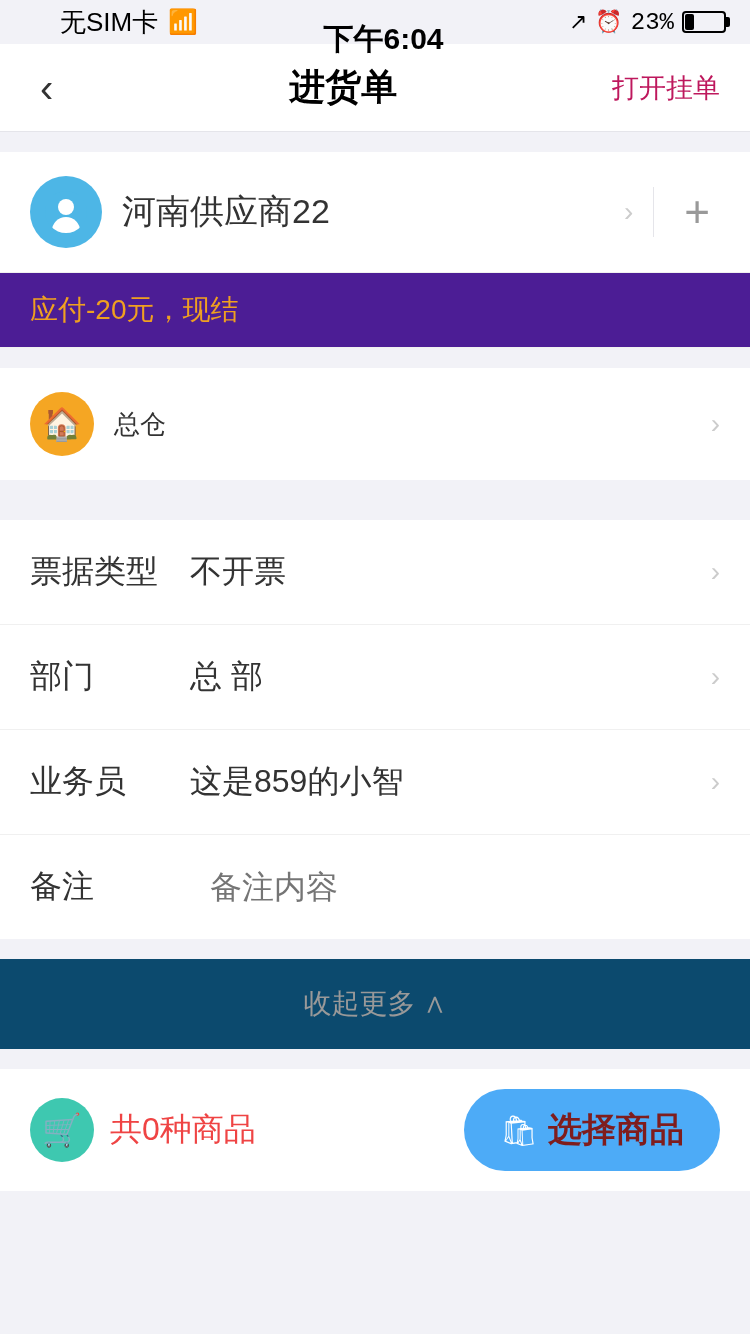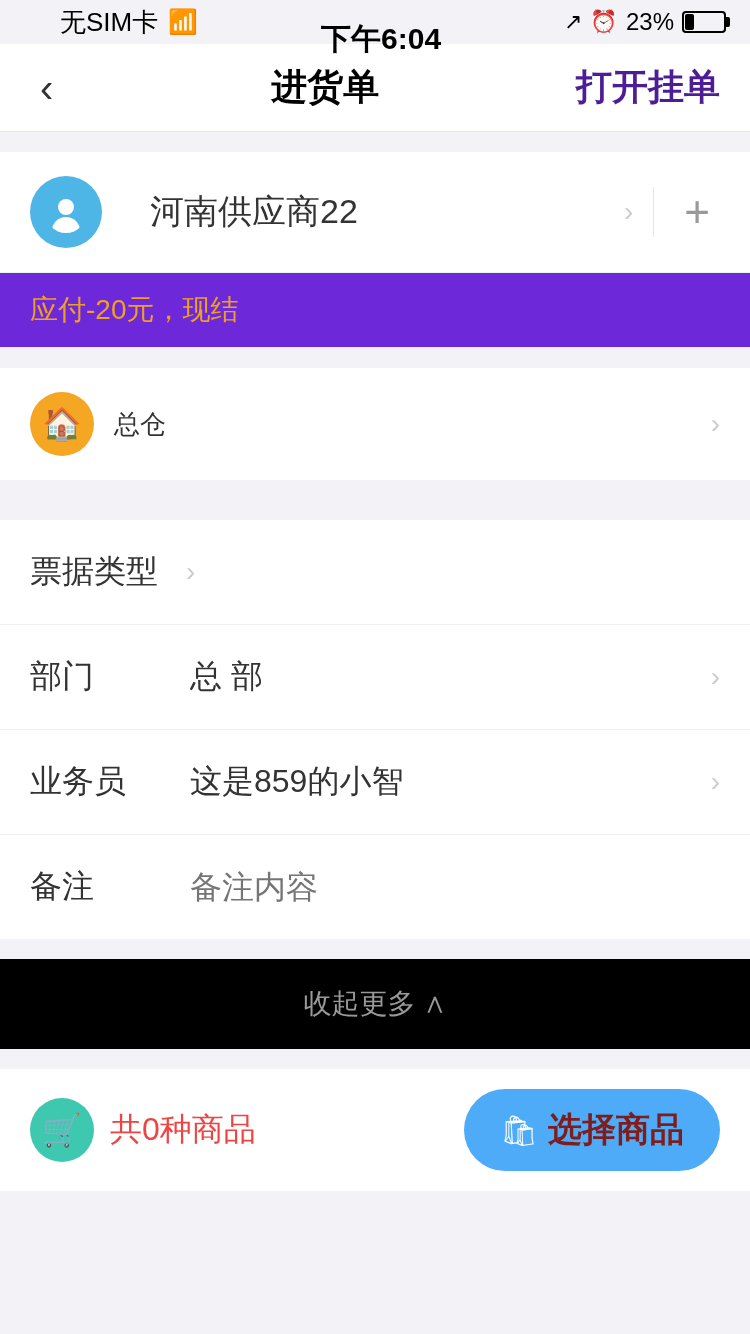--- a/index.html
+++ b/index.html
@@ -92,24 +92,23 @@
       padding: 10px;
       line-height: 1;
     }
     .nav-title {
       font-size: 36px;
       font-weight: 600;
       color: #000;
       margin-left: 11px;
     }
     .nav-action {
-      font-size: 36px;
-      color: #4c1d95;
+      font-size: 27px;
+      color: #be185d;
       cursor: pointer;
-      font-weight: bold;
     }
 
     
     .section-gap {
       height: 20px;
       background: #f2f2f7;
     }
 
     
     .card {
@@ -117,21 +116,20 @@
       margin-bottom: 0;
     }
 
     
     .supplier-row {
       background: #fff;
       display: flex;
       align-items: center;
       padding: 24px 30px;
       border-bottom: 1px solid #f0f0f0;
-      gap: 28px;
     }
     .supplier-avatar {
       width: 72px;
       height: 72px;
       border-radius: 50%;
       background: #4db6e6;
       display: flex;
       align-items: center;
       justify-content: center;
       margin-right: 20px;
@@ -189,21 +187,21 @@
     }
     .add-btn {
       font-size: 44px;
       color: #999;
       cursor: pointer;
       padding: 0 10px;
     }
 
     
     .warning-banner {
-      background: #6d28d9;
+      background: #4c1d95;
       padding: 18px 30px;
       border-bottom: 1px solid #f0f0f0;
     }
     .warning-text {
       font-size: 28px;
       color: #f0a020;
     }
 
     
     .warehouse-row {
@@ -234,23 +232,25 @@
     .form-section {
       background: #fff;
       margin-top: 20px;
     }
     .form-row {
       display: flex;
       align-items: center;
       padding: 30px;
       border-bottom: 1px solid #f0f0f0;
       min-height: 100px;
+      justify-content: space-between;
     }
     .form-row:last-child {
       border-bottom: none;
+      gap: 20px;
     }
     .form-label {
       font-size: 32px;
       color: #333;
       width: 140px;
       flex-shrink: 0;
     }
     .form-value {
       flex: 1;
       font-size: 32px;
@@ -263,21 +263,21 @@
       color: #ccc;
       padding-left: 20px;
       border: none;
       outline: none;
       background: transparent;
       width: 100%;
     }
 
     
     .collapse-row {
-      background: #000000;
+      background: #0c4a6e;
       display: flex;
       align-items: center;
       justify-content: center;
       padding: 26px;
       margin-top: 20px;
     }
     .collapse-text {
       font-size: 28px;
       color: #999;
       cursor: pointer;
@@ -341,21 +341,21 @@
 
 <div class="status-bar">
   <div class="status-left">
     <span>无SIM卡</span>
     <span class="wifi-icon">📶</span>
   </div>
   <div class="status-center">下午6:04</div>
   <div class="status-right">
     <span style="font-size:22px;">↗</span>
     <span style="font-size:22px;">⏰</span>
-    <span style="font-size:24px;">23%</span>
+    <span style="font-size:24px;font-family:Liberation Mono, monospace;">23%</span>
     <div class="battery-icon">
       <div class="battery-fill"></div>
     </div>
   </div>
 </div>
 
 <div class="nav-bar">
   <span class="nav-back">‹</span>
   <span class="nav-title">进货单</span>
   <span class="nav-action">打开挂单</span>
@@ -393,20 +393,21 @@
       <span class="chevron">›</span>
     </div>
   </div>
 
   <div class="section-gap"></div>
 
   <div class="form-section">
 
     <div class="form-row">
       <span class="form-label">票据类型</span>
+      <span class="form-value">不开票</span>
       <span class="chevron">›</span>
     </div>
 
     <div class="form-row">
       <span class="form-label">部门</span>
       <span class="form-value">总 部</span>
       <span class="chevron">›</span>
     </div>
 
     <div class="form-row">

